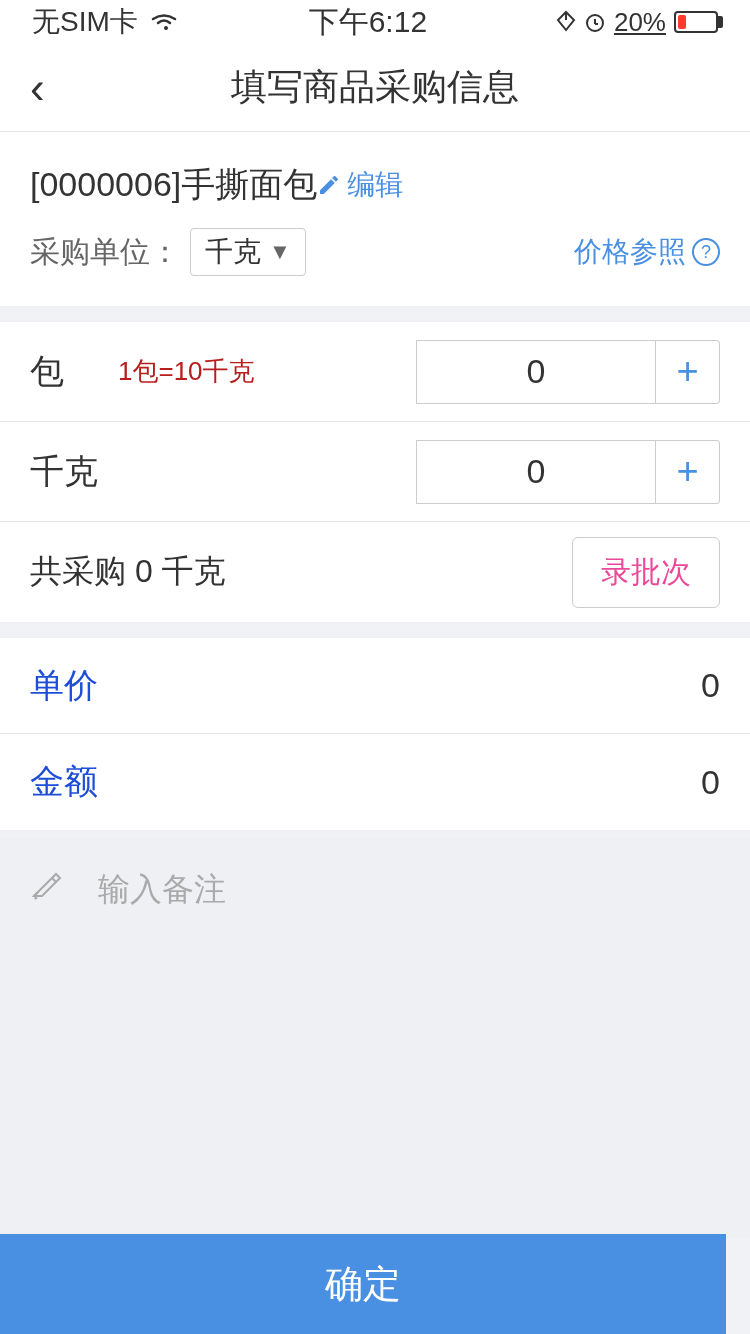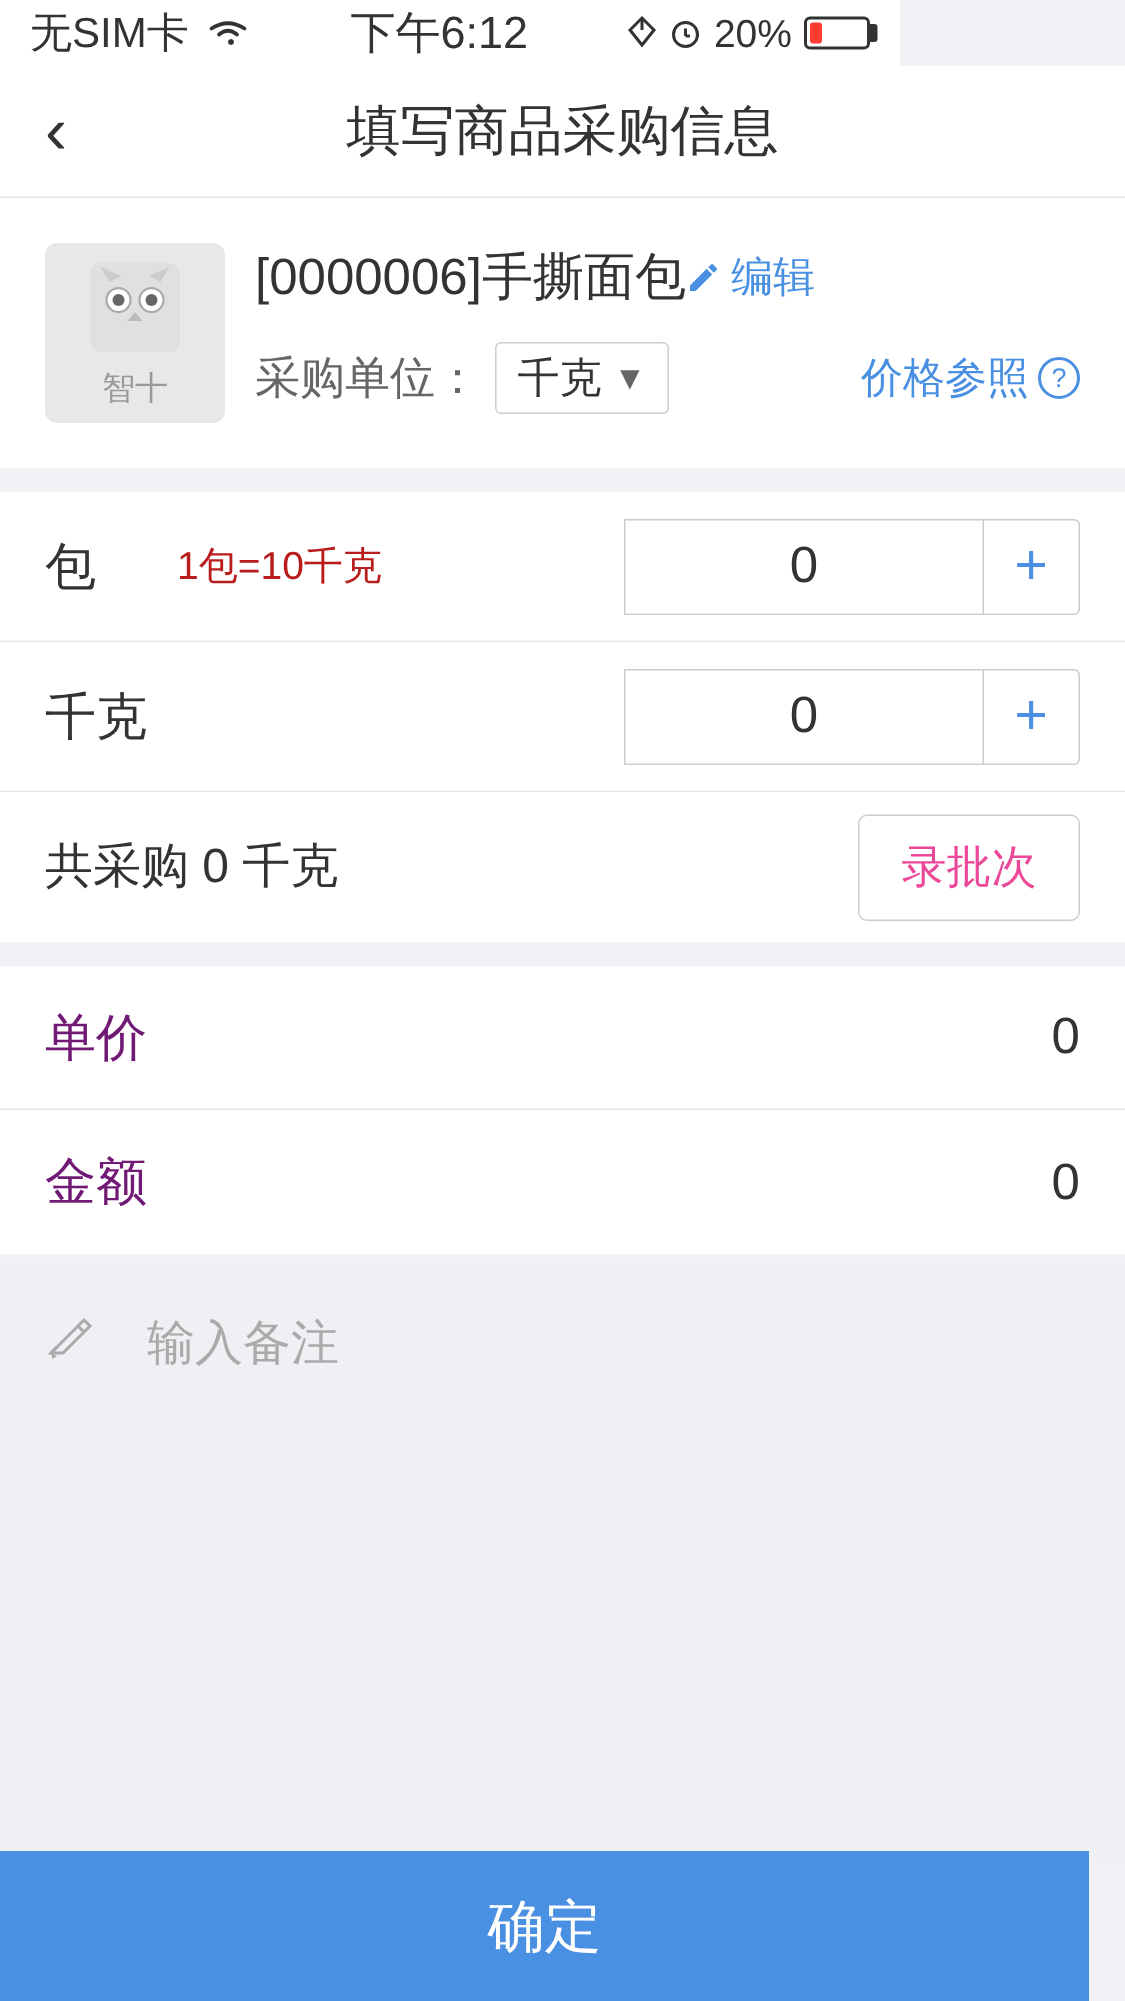--- a/index.html
+++ b/index.html
@@ -8,33 +8,33 @@
       width: 750px;
       min-height: 1334px;
       font-family: -apple-system, "PingFang SC", "Helvetica Neue", Arial, sans-serif;
       background: #f0f2f5;
       font-size: 32px;
       color: #333;
     }
 
     
     .status-bar {
-      width: 600px;
+      width: 750px;
       height: 44px;
       background: #fff;
       display: flex;
       align-items: center;
       justify-content: space-between;
-      padding: 0 20px;
+      padding: 0 32px;
       font-size: 28px;
       color: #333;
     }
     .status-left { display: flex; align-items: center; gap: 10px; }
     .status-center { font-size: 30px; font-weight: 500; }
-    .status-right { display: flex; align-items: center; gap: 8px; font-size: 26px; }
+    .status-right { display: flex; align-items: center; gap: 8px; font-size: 26px; text-decoration: underline; }
     .battery-icon {
       display: inline-flex; align-items: center;
     }
     .battery-body {
       width: 44px; height: 22px;
       border: 2px solid #333; border-radius: 4px;
       position: relative; display: inline-block;
     }
     .battery-body::after {
       content: '';
@@ -245,21 +245,21 @@
       justify-content: space-between;
       padding: 0 30px;
       height: 96px;
       border-bottom: 1px solid #e5e5e5;
     }
     .price-row:last-child {
       border-bottom: none;
     }
     .price-label {
       font-size: 34px;
-      color: #701a75;
+      color: #1d4ed8;
     }
     .price-value {
       font-size: 34px;
       color: #333;
     }
 
     
     .remark-section {
       background: #eef0f3;
       margin-top: 8px;
@@ -326,39 +326,20 @@
     </div>
   </div>
 </div>
 
 <div class="nav-bar">
   <span class="nav-back">‹</span>
   <span class="nav-title">填写商品采购信息</span>
 </div>
 
 <div class="product-card">
-  <div class="product-image">
-    <div class="product-image-placeholder">
-
-      <svg width="70" height="70" viewBox="0 0 70 70">
-        <rect x="5" y="5" width="60" height="60" rx="8" fill="#e0e0e0"></rect>
-
-        <circle cx="24" cy="30" r="8" fill="#fff" stroke="#aaa" stroke-width="1.5"></circle>
-        <circle cx="46" cy="30" r="8" fill="#fff" stroke="#aaa" stroke-width="1.5"></circle>
-        <circle cx="24" cy="30" r="4" fill="#666"></circle>
-        <circle cx="46" cy="30" r="4" fill="#666"></circle>
-
-        <polygon points="35,38 30,44 40,44" fill="#bbb"></polygon>
-
-        <polygon points="18,18 12,8 26,14" fill="#ccc"></polygon>
-        <polygon points="52,18 58,8 44,14" fill="#ccc"></polygon>
-      </svg>
-      <span style="font-size:22px;color:#999;margin-top:4px;">智十</span>
-    </div>
-  </div>
   <div class="product-info">
     <div class="product-name-row">
       <span class="product-name">[0000006]手撕面包</span>
       <span class="edit-link">
         <svg width="24" height="24" viewBox="0 0 24 24">
           <path d="M3 17.25V21h3.75L17.81 9.94l-3.75-3.75L3 17.25zM20.71 7.04a1 1 0 0 0 0-1.41l-2.34-2.34a1 1 0 0 0-1.41 0l-1.83 1.83 3.75 3.75 1.83-1.83z" fill="#4a90e2"></path>
         </svg>
         <span>编辑</span>
       </span>
     </div>

